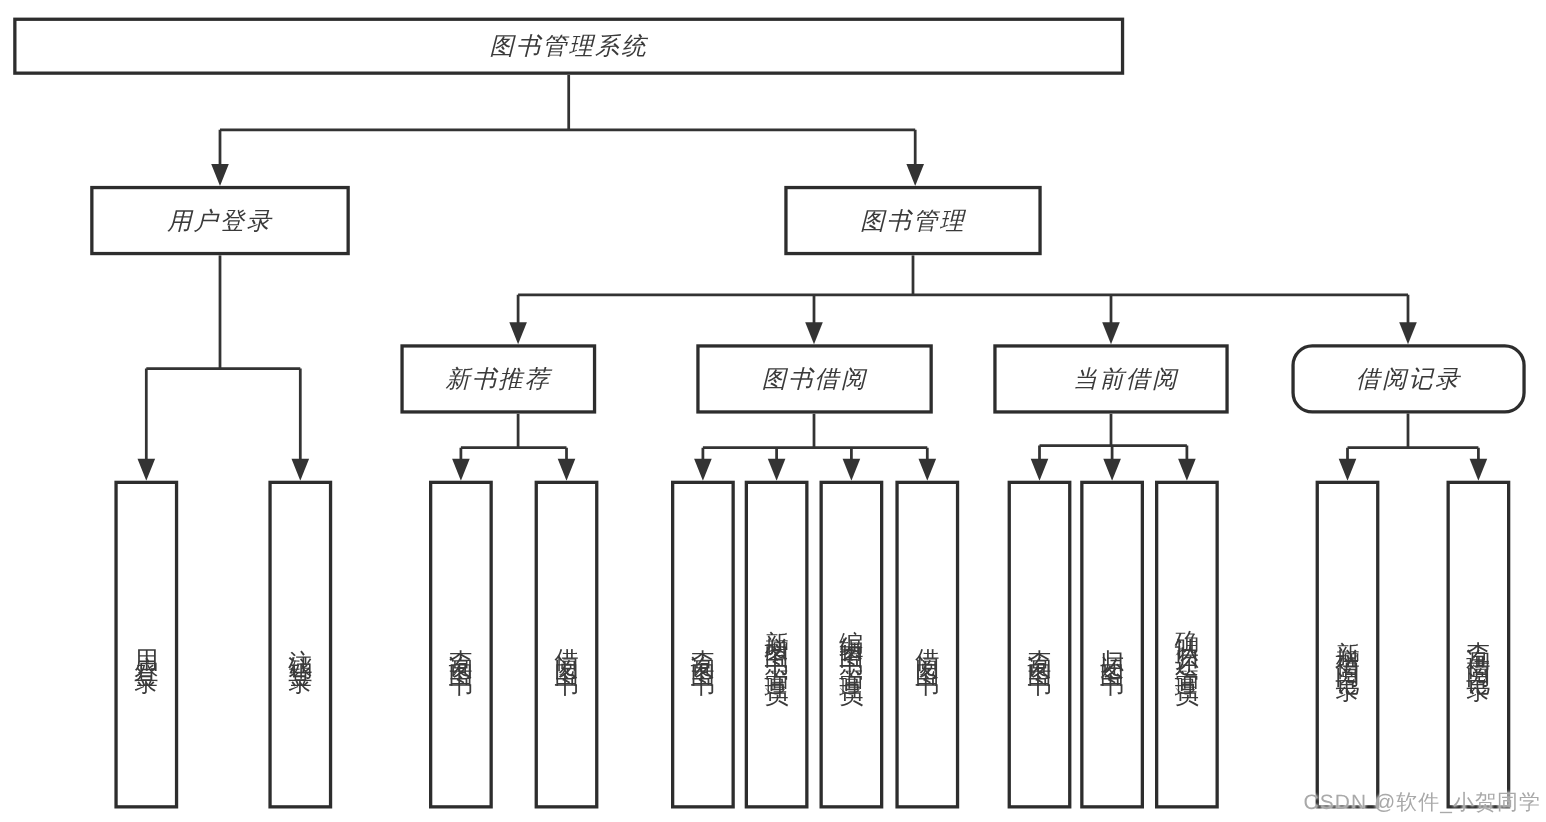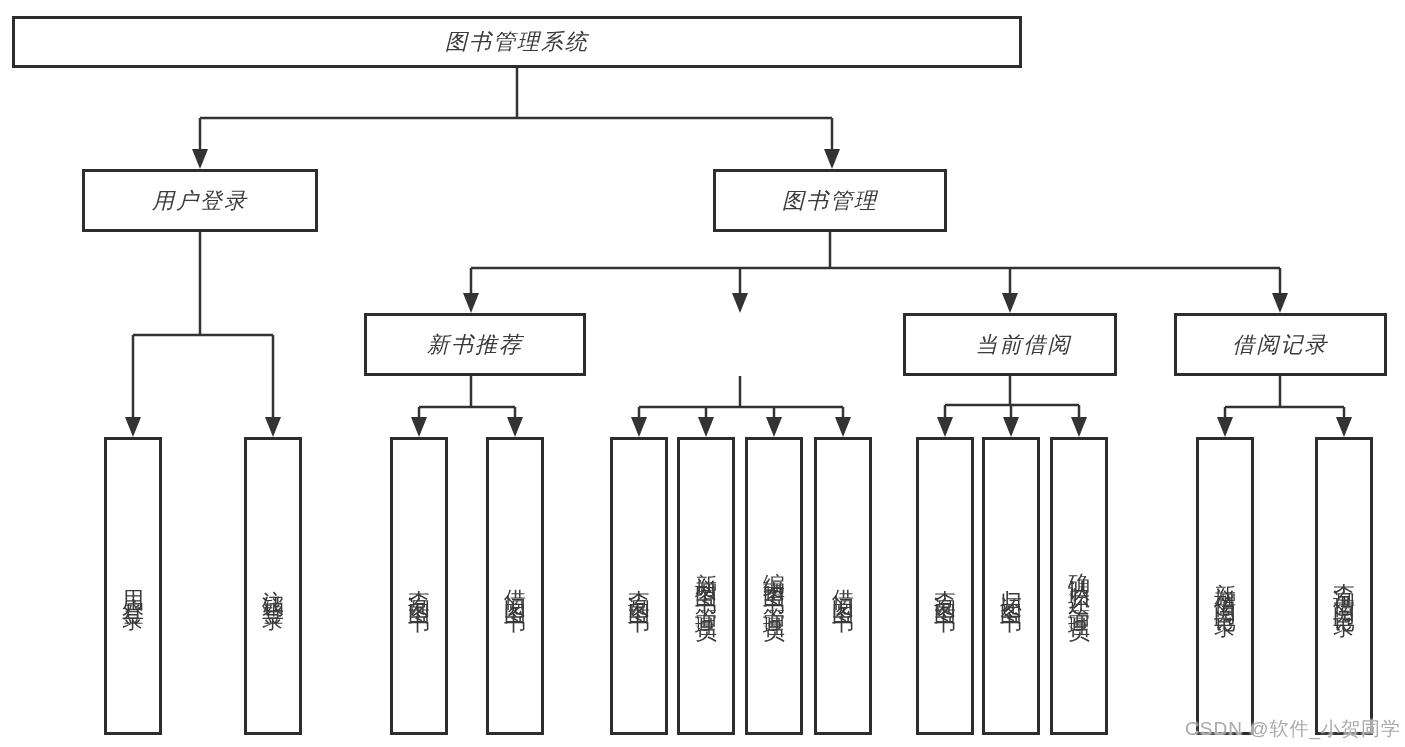--- a/index.html
+++ b/index.html
@@ -36,24 +36,24 @@
   }
   .hlabel {
     font-size: 22px;
     letter-spacing: 2px;
     white-space: nowrap;
     font-style: italic;
   }
   .root-box { left: 12px; top: 16px; width: 1010px; height: 52px; }
   .b-user-login   { left: 82px;  top: 169px; width: 236px; height: 63px; }
   .b-book-mgmt    { left: 713px; top: 169px; width: 234px; height: 63px; }
-  .b-new-rec      { left: 364px; top: 313px; width: 222px; height: 63px; }
+  .b-new-rec      { left: 364px; top: 313px; width: 178px; height: 63px; }
   .b-book-borrow  { left: 633px; top: 313px; width: 215px; height: 63px; }
   .b-cur-borrow   { left: 903px; top: 313px; width: 214px; height: 63px; padding-left: 27px; }
-  .b-borrow-rec   { left: 1174px; top: 313px; width: 213px; height: 63px; }
+  .b-borrow-rec   { left: 1174px; top: 313px; width: 213px; height: 63px; border-radius: 19px; }
   .leaf {
     top: 437px;
     width: 58px;
     height: 298px;
   }
   .vtext {
     writing-mode: vertical-rl;
     text-orientation: mixed;
     font-size: 22px;
     letter-spacing: 7px;
@@ -129,20 +129,23 @@
   <div class="box b-user-login">
     <span class="hlabel">用户登录</span>
   </div>
   <div class="box b-book-mgmt">
     <span class="hlabel">图书管理</span>
   </div>
 
   <div class="box b-new-rec">
     <span class="hlabel">新书推荐</span>
   </div>
+  <div class="box b-book-borrow">
+    <span class="hlabel">图书借阅</span>
+  </div>
   <div class="box b-cur-borrow">
     <span class="hlabel">当前借阅</span>
   </div>
   <div class="box b-borrow-rec">
     <span class="hlabel">借阅记录</span>
   </div>
 
   <div class="box leaf l1">
     <span class="vtext">用户登录</span>
   </div>

